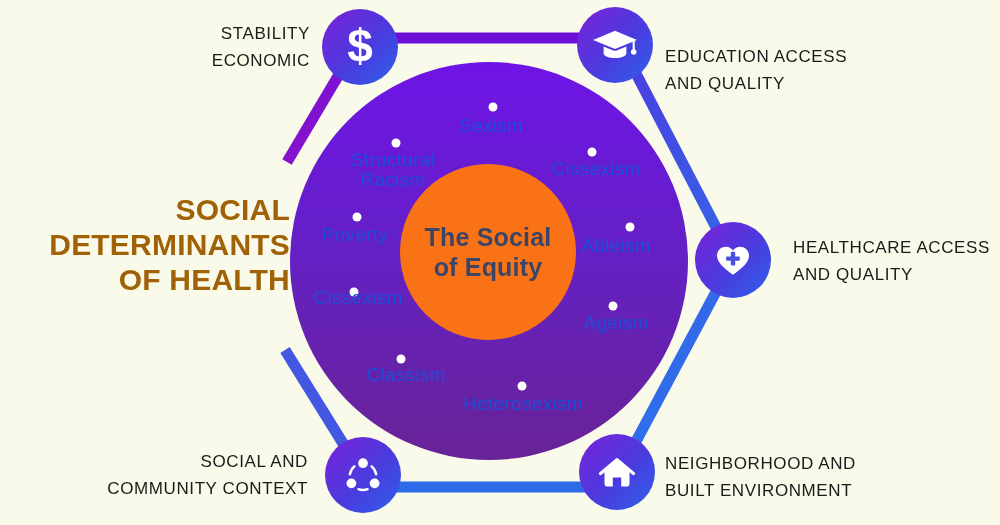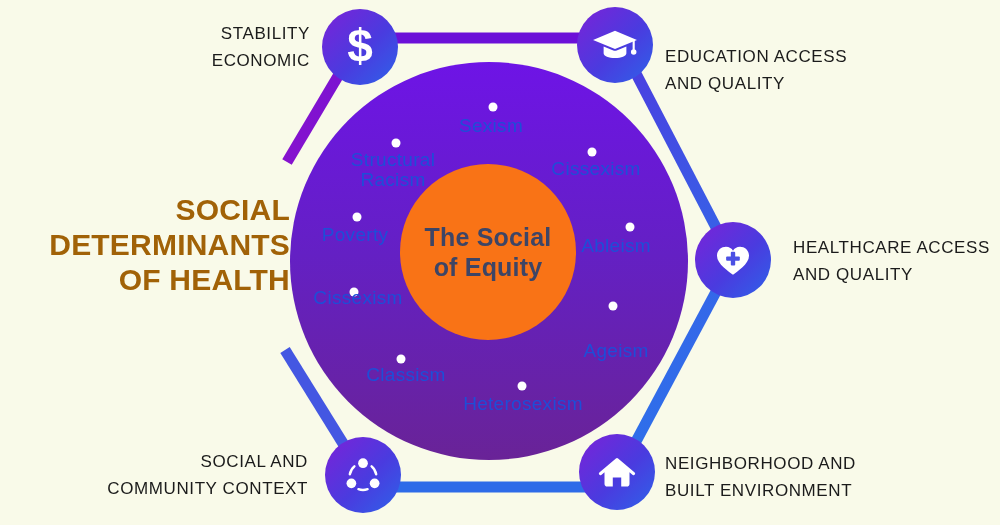--- a/index.html
+++ b/index.html
@@ -98,21 +98,21 @@
   <div class="ring-dot" style="left:613px;top:306px;"></div>
   <div class="ring-dot" style="left:401px;top:359px;"></div>
   <div class="ring-dot" style="left:522px;top:386px;"></div>
 
   <div class="ring-label" style="left:491px;top:126px;">Sexism</div>
   <div class="ring-label wrap2" style="left:393px;top:170px;">Structural Racism</div>
   <div class="ring-label" style="left:596px;top:169px;">Cissexism</div>
   <div class="ring-label" style="left:355px;top:235px;">Poverty</div>
   <div class="ring-label" style="left:616px;top:246px;">Ableism</div>
   <div class="ring-label" style="left:358px;top:298px;">Cissexism</div>
-  <div class="ring-label" style="left:616px;top:323px;margin-top:28px;">Ageism</div>
+  <div class="ring-label" style="left:616px;top:323px;">Ageism</div>
   <div class="ring-label" style="left:406px;top:375px;">Classism</div>
   <div class="ring-label" style="left:523px;top:404px;">Heterosexism</div>
 
   <div class="node-circle" style="left:322px;top:9px;">
     <span class="dollar">$</span>
   </div>
 
   <div class="node-circle" style="left:577px;top:7px;">
     <span>
       <svg width="52" height="52" viewBox="0 0 64 64" fill="#fff">

